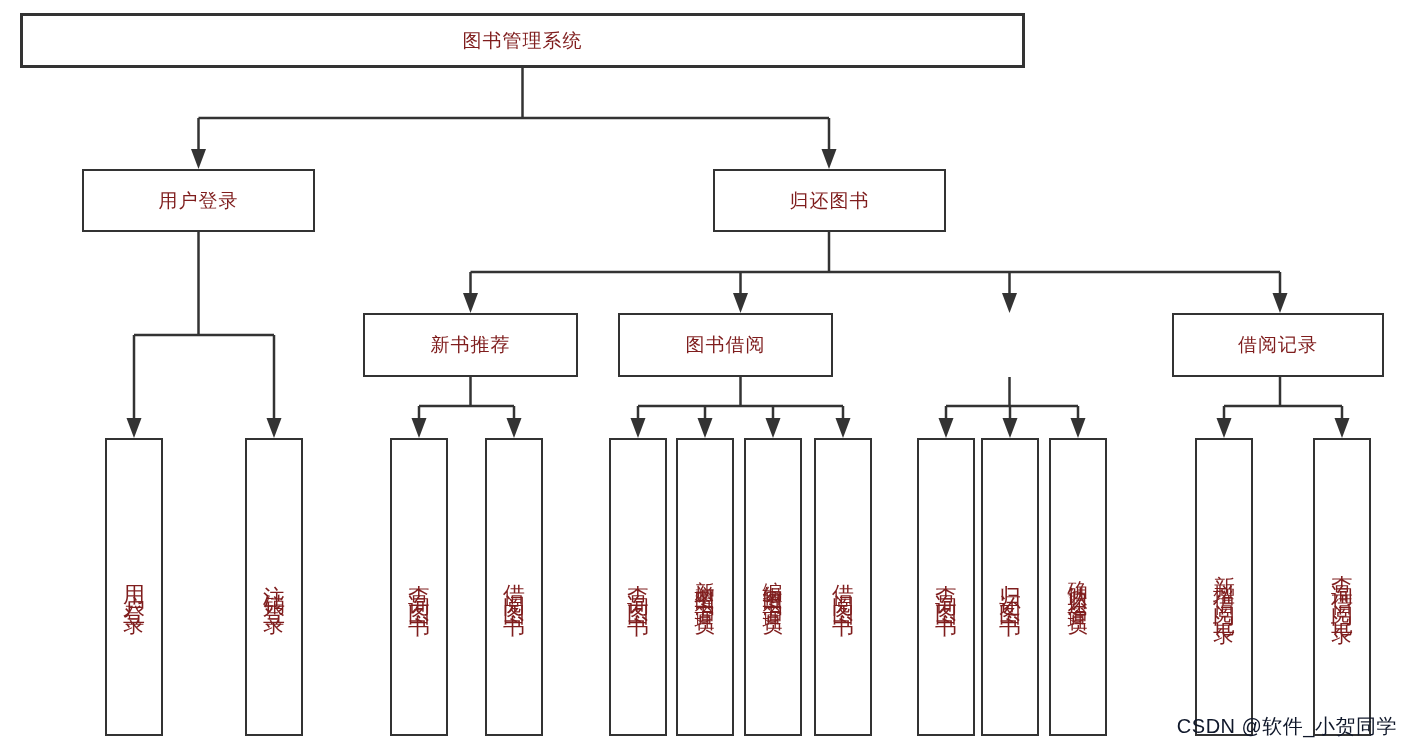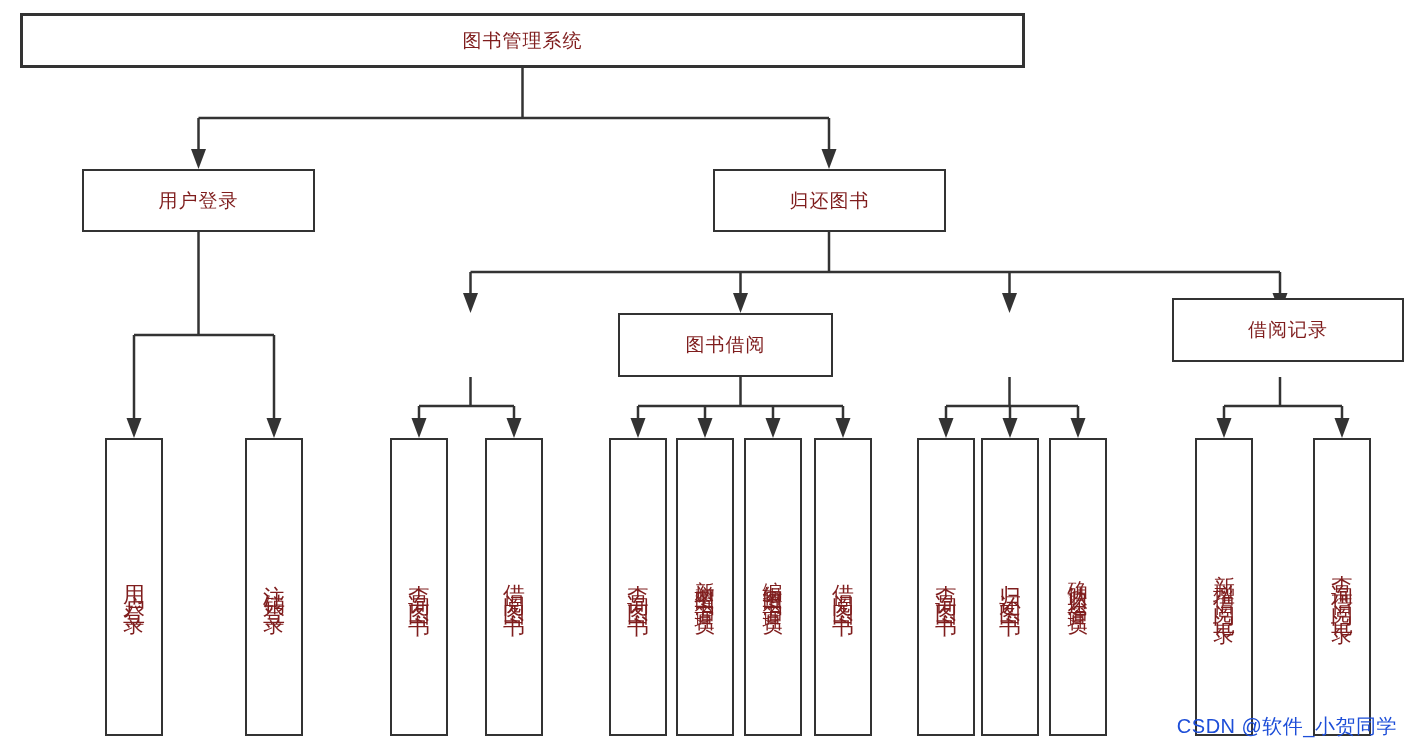--- a/index.html
+++ b/index.html
@@ -57,21 +57,21 @@
   }
   .vbox .lbl.compact {
     font-size: 20px;
     letter-spacing: 5px;
   }
   #watermark {
     position: absolute;
     right: 8px;
     bottom: 7px;
     font-size: 20px;
-    color: #1d4ed8;
+    color: #0f172a;
     letter-spacing: 0.5px;
     z-index: 5;
     white-space: nowrap;
   }
   line, polyline {
     stroke: #333333;
     stroke-width: 2.5;
     fill: none;
   }
   polygon {
@@ -164,24 +164,27 @@
     <span class="lbl">图书管理系统</span>
   </div>
 
   <div class="box hbox" style="left:82px;top:169px;width:233px;height:63px">
     <span class="lbl">用户登录</span>
   </div>
   <div class="box hbox" style="left:713px;top:169px;width:233px;height:63px">
     <span class="lbl">归还图书</span>
   </div>
 
+  <div class="box hbox" style="left:363px;top:313px;width:215px;height:64px">
+    <span class="lbl">新书推荐</span>
+  </div>
   <div class="box hbox" style="left:618px;top:313px;width:215px;height:64px">
     <span class="lbl">图书借阅</span>
   </div>
-  <div class="box hbox" style="left:1172px;top:298px;width:232px;height:64px">
+  <div class="box hbox" style="left:1172px;top:313px;width:212px;height:64px">
     <span class="lbl">借阅记录</span>
   </div>
 
   <div class="box vbox" style="left:105px">
     <span class="lbl">用户登录</span>
   </div>
   <div class="box vbox" style="left:245px">
     <span class="lbl">注销登录</span>
   </div>
 

